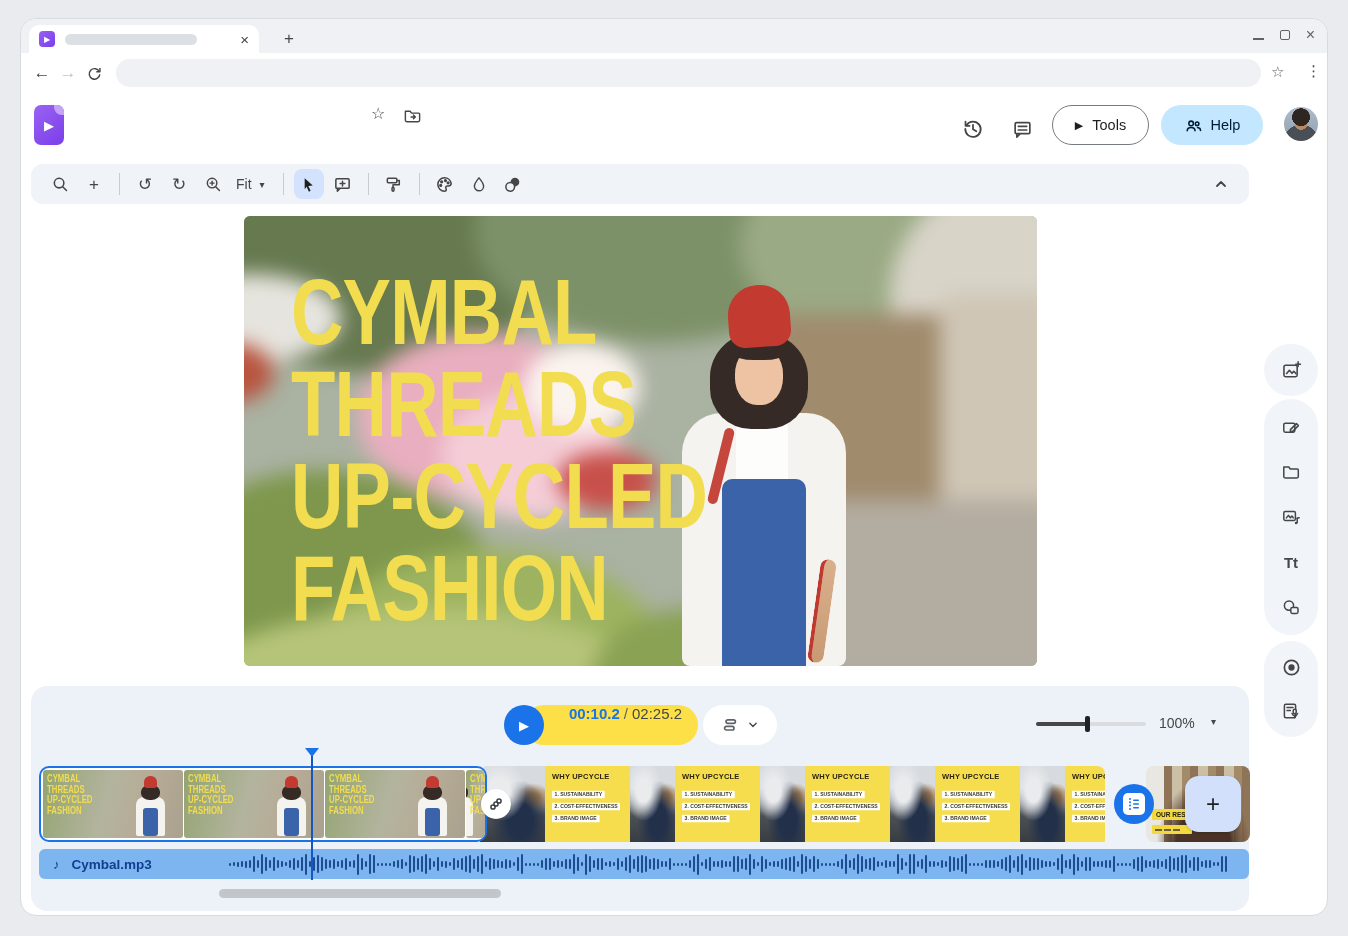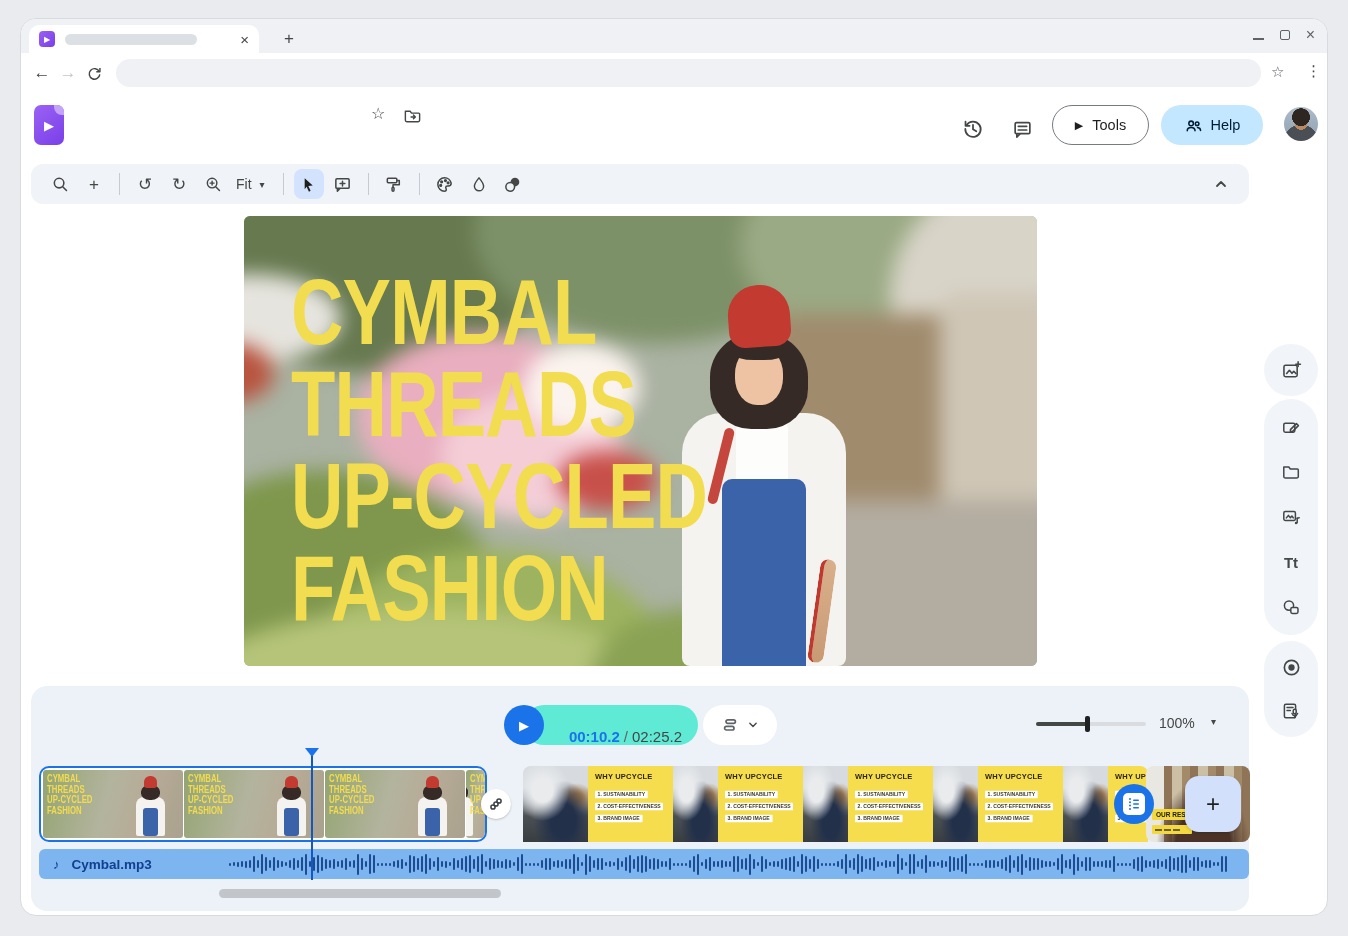--- a/index.html
+++ b/index.html
@@ -74,21 +74,21 @@
   .p-board{position:absolute;left:150px;top:318px;width:16px;height:104px;background:linear-gradient(180deg,#d9b08c,#c89a74);border-left:4px solid #c0392e;border-radius:8px;transform:rotate(8deg)}
 
   
   .rail-pill{position:absolute;left:1243px;width:54px;background:#f1f4f9;border-radius:27px;display:flex;flex-direction:column;align-items:center;justify-content:space-evenly}
   .rail-ic{width:34px;height:34px;display:flex;align-items:center;justify-content:center;color:#444746}
   .tt{font-size:15px;color:#444746;font-weight:bold}
 
   
   .panel{position:absolute;left:10px;top:667px;width:1218px;height:225px;background:#edf1f8;border-radius:16px}
   .playcirc{position:absolute;left:473px;top:19px;width:40px;height:40px;border-radius:50%;background:#1a73e8;display:flex;align-items:center;justify-content:center;color:#fff;font-size:13px;z-index:3}
-  .timepill{position:absolute;left:493px;top:19px;width:174px;height:40px;background:#5eead4;border-radius:20px;display:flex;align-items:flex-end;justify-content:flex-end;padding-right:16px;font-size:15px;z-index:2}
+  .timepill{position:absolute;left:493px;top:19px;width:174px;height:40px;background:#fde047;border-radius:20px;display:flex;align-items:flex-start;justify-content:flex-end;padding-right:16px;font-size:15px;z-index:2}
   .t-cur{color:#1a73e8;font-weight:bold}
   .t-sep{color:#5f6368;margin:0 4px}
   .t-tot{color:#444746}
   .layerpill{position:absolute;left:672px;top:19px;width:74px;height:40px;background:#fff;border-radius:20px;display:flex;align-items:center;justify-content:center;gap:6px;z-index:2}
   .zoomslider{position:absolute;left:1005px;top:36px;width:110px;height:4px;border-radius:2px;background:#dadce0}
   .zoomfill{position:absolute;left:0;top:0;height:4px;width:52px;border-radius:2px;background:#444746}
   .zoomhandle{position:absolute;left:49px;top:-6px;width:5px;height:16px;border-radius:2px;background:#202124}
   .zoomlabel{position:absolute;left:1128px;top:29px;font-size:14px;color:#444746}
   .zoomdrop{position:absolute;left:1180px;top:30px;font-size:10px;color:#444746}
 
@@ -98,21 +98,21 @@
   .clip1{position:absolute;left:8px;top:80px;width:448px;height:76px;border:2px solid #1a73e8;border-radius:10px;background:#fff;padding:2px;display:flex;gap:1px;overflow:hidden;z-index:2}
   .seg1{position:relative;height:68px;flex:none;overflow:hidden;border-radius:3px;background:linear-gradient(105deg,#93a472 0%,#b3b49e 45%,#b7ab97 70%,#a9a28e 100%)}
   .mini-title{position:absolute;left:4px;top:4px;z-index:2}
   .mini-title span{display:block;transform:scaleX(.78);transform-origin:left;font-size:10px;line-height:10.5px;font-weight:bold;color:#f2dc4f;white-space:nowrap}
   .mini-person{position:absolute;right:16px;top:6px;width:34px;height:60px}
   .mp-hat{position:absolute;left:11px;top:0;width:13px;height:12px;background:#c23a30;border-radius:6px 6px 3px 3px}
   .mp-hair{position:absolute;left:8px;top:9px;width:19px;height:15px;background:#352a26;border-radius:45%}
   .mp-body{position:absolute;left:3px;top:21px;width:29px;height:39px;background:#f5f3ef;border-radius:8px 8px 2px 2px}
   .mp-bib{position:absolute;left:10px;top:32px;width:15px;height:28px;background:#3b63aa;border-radius:3px}
   .trans1{position:absolute;left:450px;top:103px;width:30px;height:30px;border-radius:50%;background:#fff;box-shadow:0 1px 2px rgba(0,0,0,.2);display:flex;align-items:center;justify-content:center;z-index:6}
-  .clip2{position:absolute;left:492px;top:80px;width:625px;height:97px;border-radius:8px;overflow:hidden;display:flex;z-index:1}
+  .clip2{position:absolute;left:449px;top:80px;width:625px;height:97px;border-radius:8px;overflow:hidden;display:flex;z-index:1}
   .seg-photo{flex:none;height:76px;background:
     radial-gradient(ellipse at 30% 32%,#e9ebed 0 16%,transparent 42%),
     radial-gradient(ellipse at 62% 72%,#22304a 0 22%,transparent 52%),
     radial-gradient(ellipse at 82% 42%,#a97f4e 0 7%,transparent 24%),
     linear-gradient(180deg,#d7dbdf 0 28%,#8d939a 48%,#4b5055 66%,#383d42 100%)}
   .seg-slide{flex:none;height:76px;background:#f6dd4e;padding:6px 0 0 7px;overflow:hidden}
   .slide-h{font-size:7.5px;font-weight:bold;color:#2b2512;white-space:nowrap;letter-spacing:.2px}
   .slide-chips{margin-top:9px}
   .chip{display:block;width:max-content;background:#fff;color:#3c3823;font-size:6px;font-weight:bold;line-height:7px;padding:1px 3px;margin-bottom:3px;border-radius:1px;transform:scale(.85);transform-origin:left;white-space:nowrap}
   .trans2{position:absolute;left:1083px;top:98px;width:40px;height:40px;border-radius:50%;background:#1a73e8;display:flex;align-items:center;justify-content:center;z-index:6}

